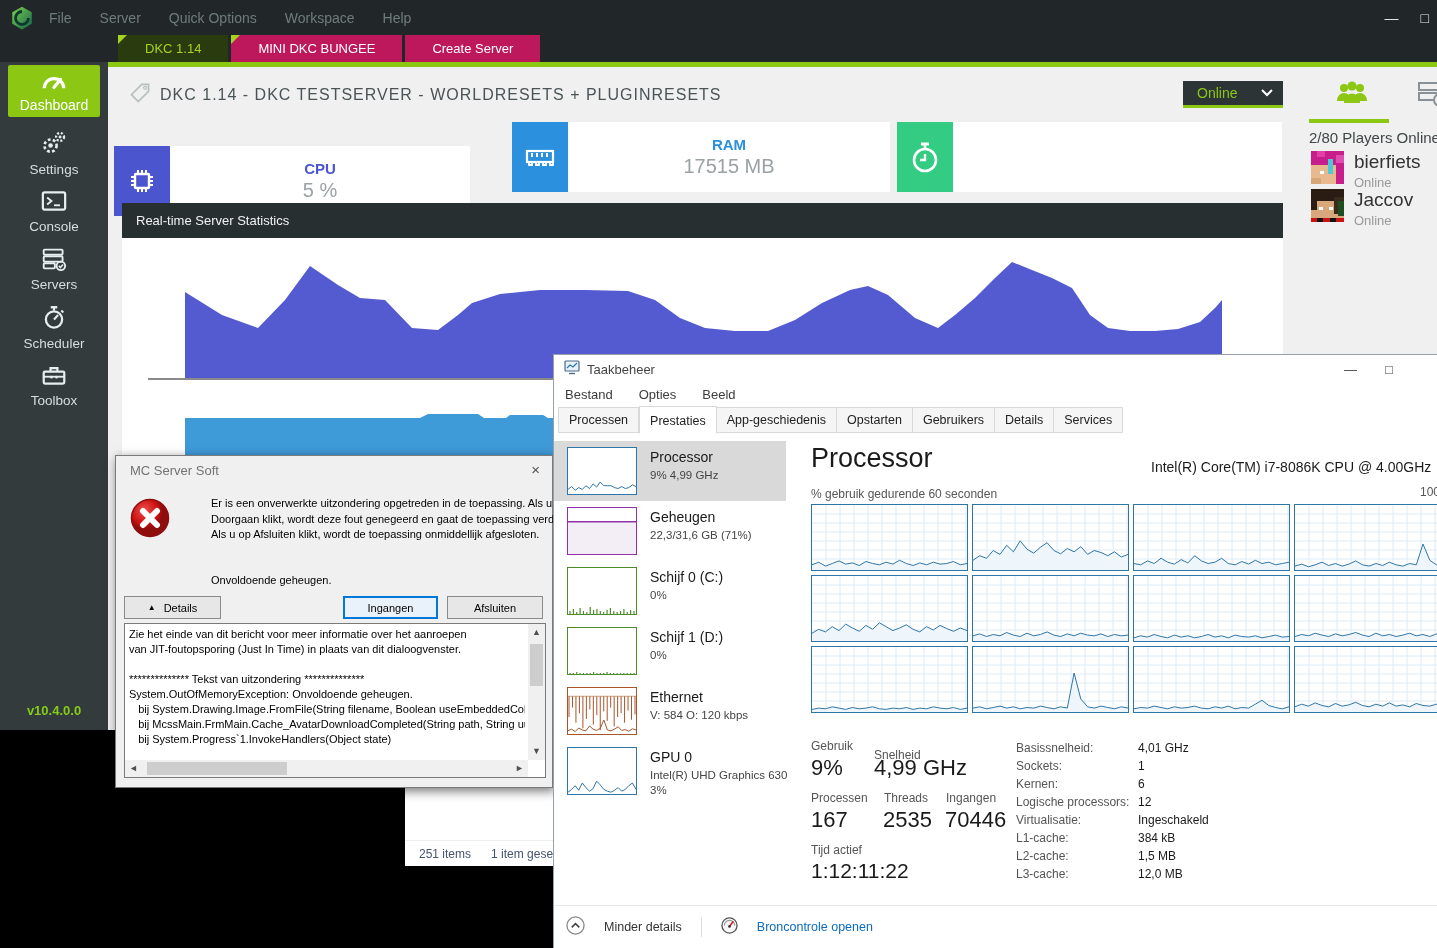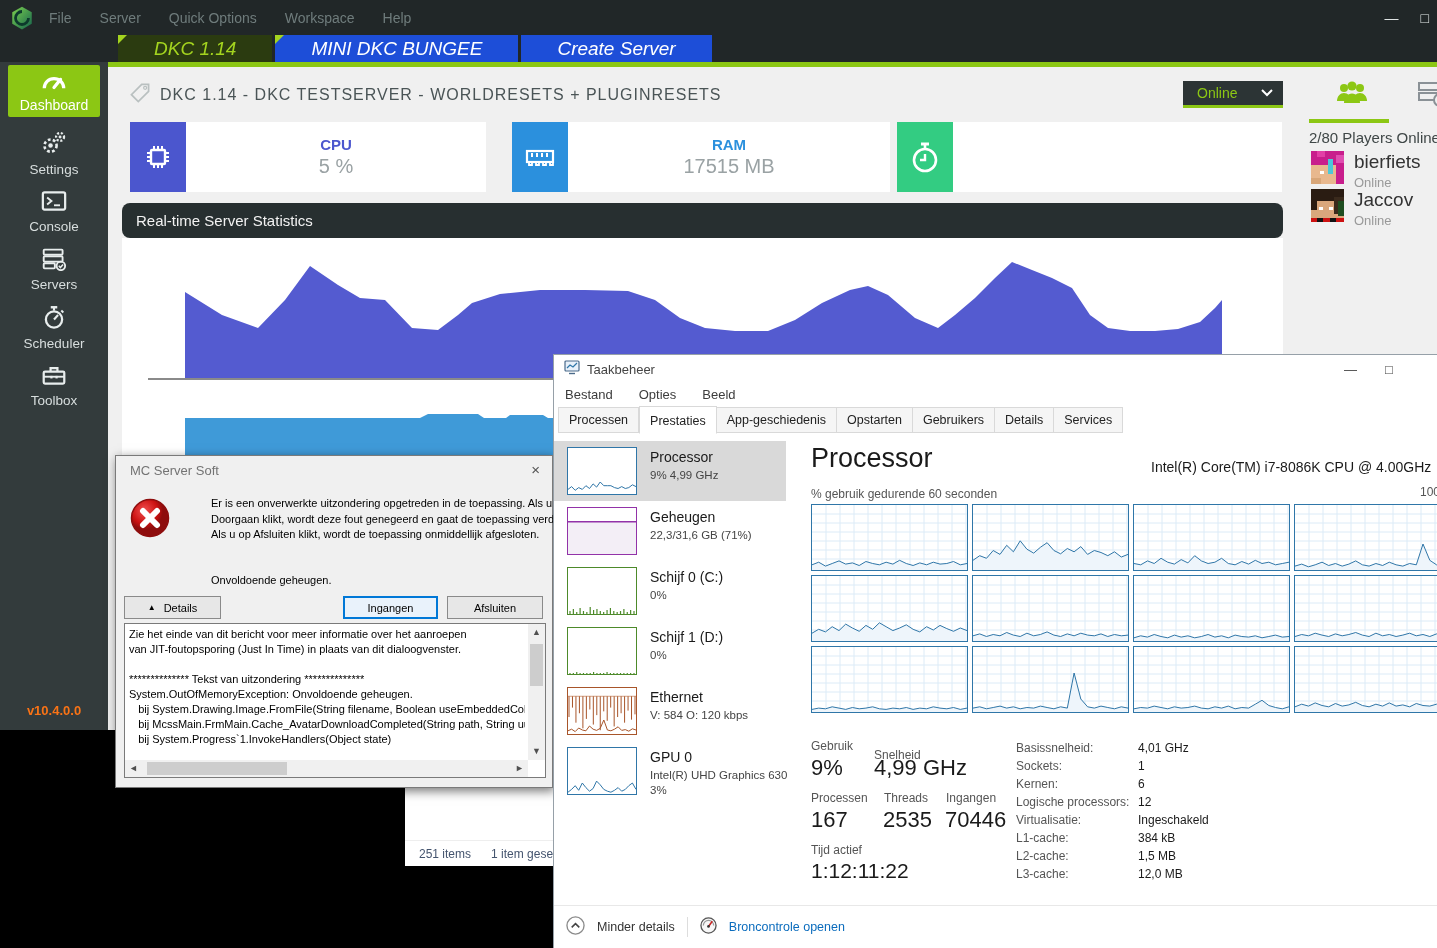--- a/index.html
+++ b/index.html
@@ -7,49 +7,49 @@
   .screen { position:relative; width:1437px; height:948px; overflow:hidden; background:#000; }
 
   
   .main-window { position:absolute; left:0; top:0; width:1437px; height:730px; background:#f0f0f0; z-index:1; }
   .topbar { position:absolute; left:0; top:0; width:1437px; height:35px; background:#212728; display:flex; align-items:center; }
   .logo { width:26px; height:26px; margin:0 14px 0 9px; }
   .menu { display:flex; gap:28px; }
   .menu-item { color:#6f7c7c; font-size:14px; cursor:default; }
   .win-controls { position:absolute; right:8px; top:0; height:35px; display:flex; align-items:center; gap:22px; color:#dfe4e4; font-size:14px; }
   .tabbar { position:absolute; left:0; top:35px; width:1437px; height:27px; background:#212728; display:flex; align-items:stretch; padding-left:118px; gap:3px; }
-  .tab { position:relative; display:flex; align-items:center; padding:0 36px; font-size:19px;font-style:italic; }
+  .tab { position:relative; display:flex; align-items:center; padding:0 27px; font-size:13px; }
   .tab.dark { background:#2b3b10; color:#a4d41f; }
-  .tab.olive { background:#1d4ed8; color:#ffffff; }
+  .tab.olive { background:#be185d; color:#ffffff; }
   .tab.has-corner::before { content:""; position:absolute; left:0; top:0; border-top:9px solid #a4d41f; border-right:9px solid transparent; }
   .greenline { position:absolute; left:108px; top:62px; width:1329px; height:5px; background:#8cc714; }
 
   .sidebar { position:absolute; left:0; top:62px; width:108px; height:668px; background:#333b3c; }
   .dash-btn { position:absolute; left:8px; top:3px; width:92px; height:52px; background:#8cc714; border-radius:2px; display:flex; flex-direction:column; align-items:center; justify-content:center; gap:2px; color:#fff; font-size:14px; }
   .side-list { position:absolute; left:0; top:62px; width:108px; display:flex; flex-direction:column; }
   .side-item { height:58px; display:flex; flex-direction:column; align-items:center; justify-content:center; gap:3px; color:#d8dede; font-size:13.5px; }
-  .version { position:absolute; left:0; bottom:12px; width:108px; text-align:center; color:#f97316; font-size:13px; font-weight:bold; }
+  .version { position:absolute; left:0; bottom:12px; width:108px; text-align:center; color:#84cc16; font-size:13px; font-weight:bold; }
 
   .app-header { position:absolute; left:108px; top:67px; width:1329px; height:53px; background:#f0f0f0; }
   .title-row { position:absolute; left:20px; top:14px; display:flex; align-items:center; gap:8px; }
   .page-title { font-size:16px; color:#4a5456; letter-spacing:1px; }
   .online-dd { position:absolute; left:1075px; top:14px; width:100px; height:27px; background:#2c3435; border-bottom:3px solid #8cc714; display:flex; align-items:center; justify-content:space-between; padding:0 10px 0 14px; }
   .online-dd span { color:#8cc714; font-size:14px; }
 
   .content { position:absolute; left:108px; top:120px; width:1329px; height:610px; background:#f0f0f0; }
   .card { position:absolute; top:2px; height:70px; background:#fff; display:flex; }
-  .card-cpu { left:22px; width:356px; }
+  .card-cpu { left:6px; width:356px;margin-top:24px; }
   .card-ram { left:404px; width:378px; }
   .card-uptime { left:789px; width:385px; }
   .card-icon { width:56px; height:70px; display:flex; align-items:center; justify-content:center; flex:none; }
   .card-body { flex:1; display:flex; flex-direction:column; align-items:center; justify-content:center; gap:2px; }
   .card-title { font-size:15px; font-weight:bold; }
   .card-value { font-size:20px; color:#9aa2a4; }
 
-  .stats-header { position:absolute; left:14px; top:83px; width:1161px; height:35px; background:#272f30; color:#f2f2f2; font-size:15px; display:flex; align-items:center; padding-left:14px;border-radius:8px; }
+  .stats-header { position:absolute; left:14px; top:83px; width:1161px; height:35px; background:#272f30; color:#f2f2f2; font-size:13px; display:flex; align-items:center; padding-left:14px; }
   .chart-area { position:absolute; left:14px; top:118px; width:1161px; height:492px; background:#fff; }
   .axis-line { position:absolute; left:26px; top:140px; width:1137px; height:0; border-top:2px solid #8a8a8a; }
   .chart-svg { position:absolute; left:26px; top:0; }
 
   .right-panel { position:absolute; left:1297px; top:67px; width:140px; height:287px; background:#f0f0f0; }
   .rp-icons { position:absolute; left:0; top:12px; width:140px; height:36px; }
   .rp-underline { position:absolute; left:12px; top:52px; width:80px; height:4px; background:#8cc714; }
   .rp-count { position:absolute; left:12px; top:62px; font-size:15px; color:#3f4747; white-space:nowrap; }
   .player-row { position:absolute; left:14px; display:flex; gap:10px; }
   .player-name { font-size:19px; color:#333; }
@@ -101,21 +101,21 @@
   .tm-cpu-name { position:absolute; left:597px; top:104px; width:287px; overflow:hidden; font-size:14px; color:#1a1a1a; white-space:nowrap; }
   .tm-graph-label { position:absolute; left:257px; top:132px; font-size:12px; color:#555; }
   .tm-graph-max { position:absolute; left:866px; top:130px; width:20px; overflow:hidden; font-size:12px; color:#555; white-space:nowrap; }
   .core-grid { position:absolute; left:257px; top:149px; width:644px; height:209px; }
   .core-cell { position:absolute; width:157px; height:67px; border:1px solid #2f76a8; background:#fff; }
   .tm-stat-label { position:absolute; font-size:12px; color:#555; }
   .tm-stat-value { position:absolute; font-size:22px; color:#1a1a1a; }
   .tm-right-stats { position:absolute; left:462px; top:384px; display:grid; grid-template-columns:122px auto; line-height:18px; font-size:12px; }
   .tm-right-stats .lbl { color:#555; }
   .tm-right-stats .val { color:#1a1a1a; }
-  .tm-footer { position:absolute; left:0; bottom:0; width:100%; height:43px; border-top:1px solid #e8e8e8; display:flex; align-items:center; gap:12px; padding-left:12px; }
+  .tm-footer { position:absolute; left:0; bottom:0; width:100%; height:43px; border-top:1px solid #e8e8e8; display:flex; align-items:center; gap:19px; padding-left:12px; }
   .tm-less { font-size:12.5px; color:#333; }
   .tm-divider { width:1px; height:20px; background:#ddd; }
   .tm-link { font-size:12.5px; color:#0b6cbd; }
 </style>
 </head>
 <body>
 
 <div class="screen">
 
   <div class="main-window">

